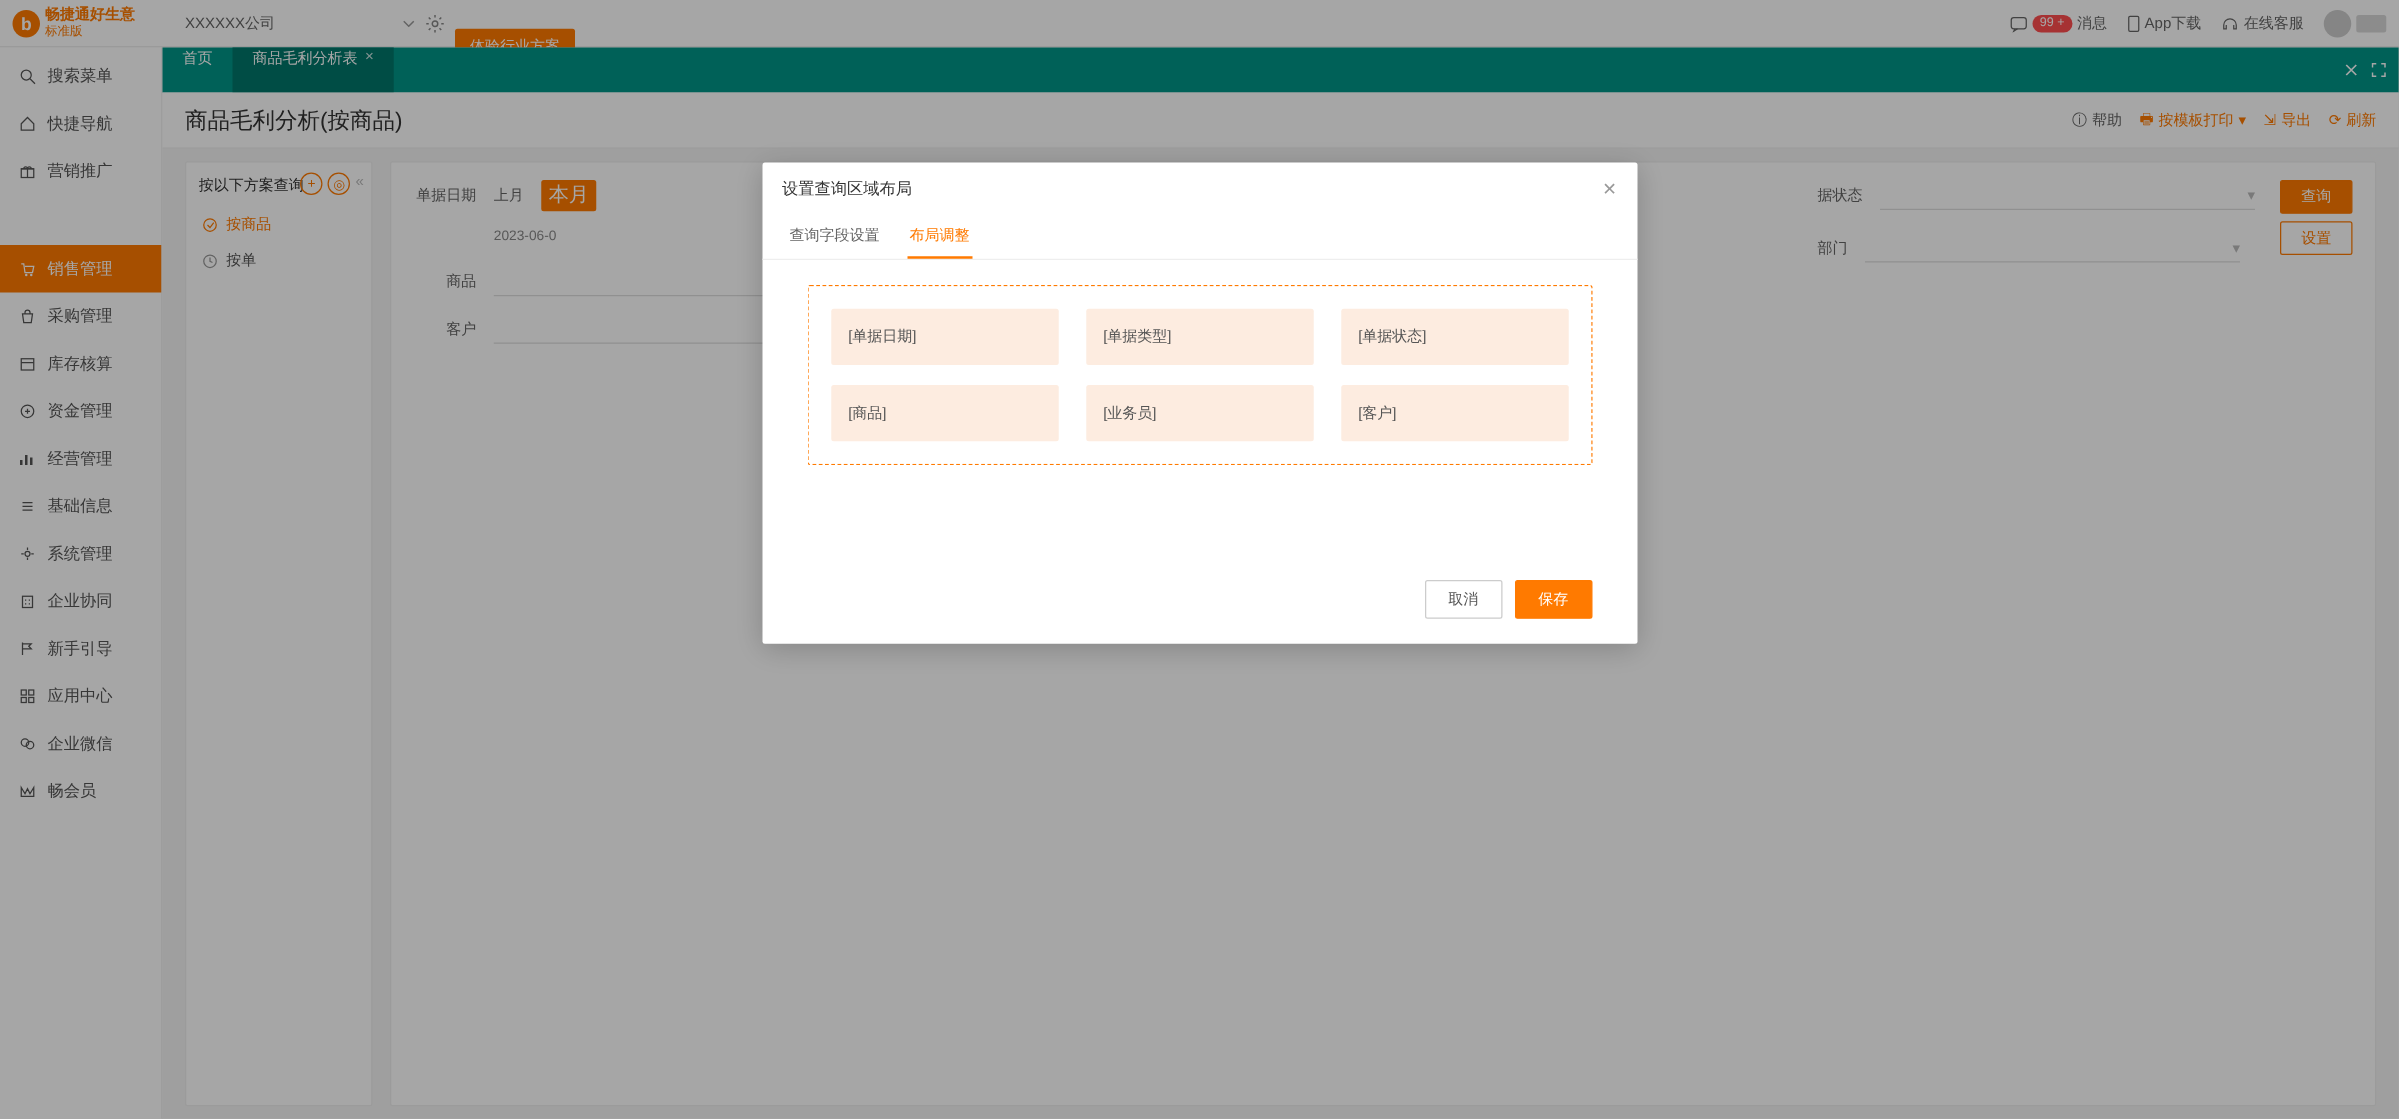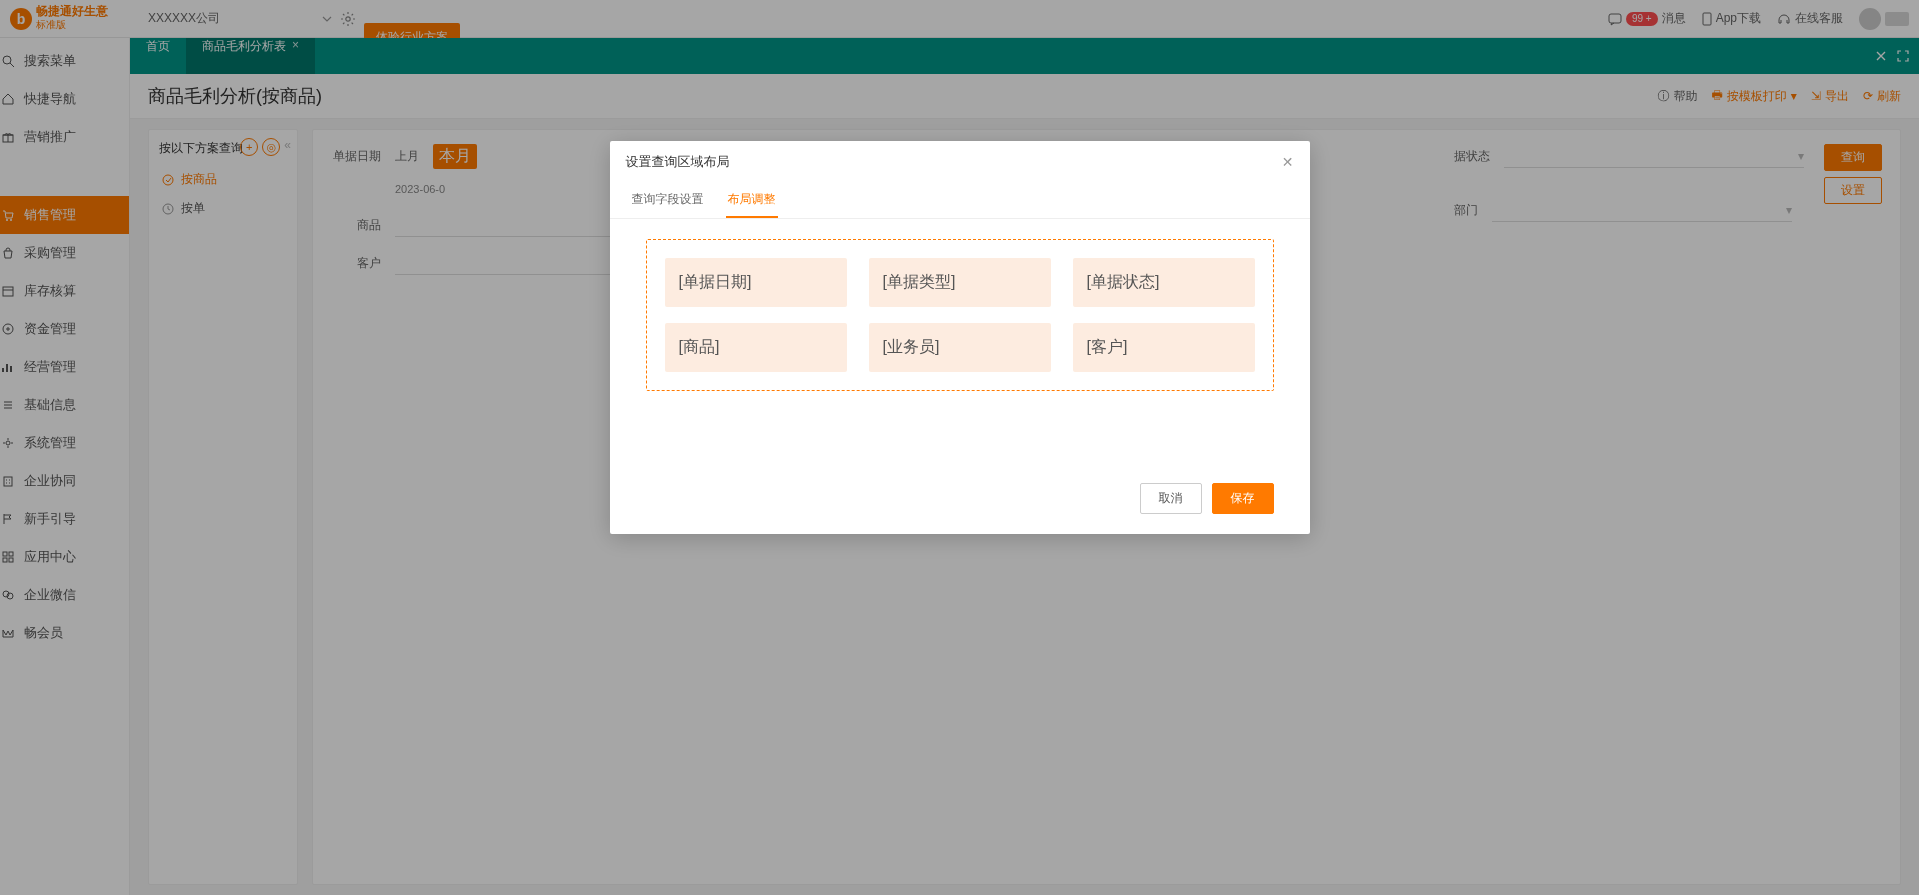--- a/index.html
+++ b/index.html
@@ -17,21 +17,21 @@
 .plan-btn { margin-left: 8px; background: #ff7a00; color: #fff; border: none; border-radius: 2px; padding: 6px 12px; font-size: 12px; cursor: pointer; margin-top: 37px; }
 .header-right { margin-left: auto; display: flex; align-items: center; gap: 16px; color: #666; }
 .header-right .item { display: flex; align-items: center; gap: 4px; font-size: 12px; }
 .badge { background: #ff4d4f; color: #fff; border-radius: 8px; font-size: 10px; padding: 0 6px; line-height: 14px; }
 .avatar { width: 22px; height: 22px; background: #ccc; border-radius: 50%; }
 .mini-bar { width: 24px; height: 14px; background: #d8d8d8; border-radius: 2px; }
 
 
 .body { flex: 1; display: flex; min-height: 0; }
 .sidebar { width: 130px; background: #fff; border-right: 1px solid #eee; padding-top: 4px; }
-.sidebar .nav-item { display: flex; align-items: center; gap: 8px; padding: 10px 0; color: #555; font-size: 13px; cursor: pointer; }
+.sidebar .nav-item { display: flex; align-items: center; gap: 8px; padding: 10px 14px; color: #555; font-size: 13px; cursor: pointer; }
 .sidebar .nav-item.active { background: #ff7a00; color: #fff; margin-top: 40px; }
 .nav-icn { width: 16px; height: 16px; display: inline-flex; align-items: center; justify-content: center; }
 
 .main { flex: 1; display: flex; flex-direction: column; min-width: 0; background: #f5f5f5; }
 .tabbar { height: 36px; background: #009688; color: #fff; display: flex; align-items: stretch; }
 .tab { display: flex; align-items: flex-start; padding: 0 16px; font-size: 12px; cursor: pointer; }
 .tab.active { background: #00776b; }
 .tab .close { margin-left: 6px; opacity: .8; }
 .tabbar .right-icons { margin-left: auto; display: flex; align-items: center; gap: 10px; padding-right: 10px; }
 
@@ -56,29 +56,29 @@
 .plain { color: #666; font-size: 12px; }
 .date-txt { color: #888; font-size: 11px; margin-top: 2px; margin-left: 64px; }
 .field { border-bottom: 1px solid #ddd; min-width: 260px; height: 24px; }
 .status-field { border-bottom: 1px solid #ddd; min-width: 300px; height: 24px; display: flex; align-items: center; justify-content: flex-end; color: #bbb; }
 .action-btns { display: flex; flex-direction: column; gap: 6px; }
 .btn-primary { background: #ff7a00; color: #fff; border: 1px solid #ff7a00; border-radius: 2px; padding: 4px 16px; font-size: 12px; cursor: pointer; }
 .btn-outline { background: #fff; color: #ff7a00; border: 1px solid #ff7a00; border-radius: 2px; padding: 4px 16px; font-size: 12px; cursor: pointer; }
 
 
 .backdrop { position: fixed; inset: 0; background: rgba(0,0,0,0.35); display: flex; align-items: flex-start; justify-content: center; padding-top: 130px; }
-.modal { width: 700px; background: #fff; border-radius: 2px; box-shadow: 0 4px 24px rgba(0,0,0,0.2); display: flex; flex-direction: column; margin-top: 11px; }
+.modal { width: 700px; background: #fff; border-radius: 2px; box-shadow: 0 4px 24px rgba(0,0,0,0.2); display: flex; flex-direction: column; }
 .modal-header { display: flex; align-items: center; justify-content: space-between; padding: 12px 16px; font-size: 13px; color: #333; }
 .modal-close { color: #999; cursor: pointer; font-size: 14px; }
 .modal-tabs { display: flex; gap: 20px; padding: 0 20px; border-bottom: 1px solid #eee; }
 .modal-tab { padding: 8px 2px; font-size: 12px; color: #666; cursor: pointer; border-bottom: 2px solid transparent; }
 .modal-tab.active { color: #ff7a00; border-bottom-color: #ff7a00; }
 .modal-body { padding: 20px 36px 80px; }
 .dashed-box { border: 1px dashed #ff7a00; border-radius: 2px; padding: 18px; display: grid; grid-template-columns: repeat(3, 1fr); gap: 16px 22px; }
-.chip { background: #fdece0; border-radius: 2px; padding: 14px 14px; font-size: 16px; color: #555; cursor: move; }
+.chip { background: #fdece0; border-radius: 2px; padding: 14px 14px; font-size: 12px; color: #555; cursor: move; }
 .modal-footer { display: flex; justify-content: flex-end; gap: 10px; padding: 12px 36px 20px; align-items: flex-end; }
 .btn-default { background: #fff; border: 1px solid #ccc; color: #555; border-radius: 2px; padding: 6px 18px; font-size: 12px; cursor: pointer; }
 .btn-save { background: #ff7a00; color: #fff; border: 1px solid #ff7a00; border-radius: 2px; padding: 6px 18px; font-size: 12px; cursor: pointer; }
 
 svg { display: block; }
 </style>
 </head>
 <body>
 
 <div class="app">
@@ -370,21 +370,21 @@
               </div>
             </div>
             <div style="display:flex; gap:20px; align-items:flex-start;">
               <div>
                 <div class="row">
                   <span class="label" style="width:auto;">据状态</span>
                   <div class="status-field">
                       <span>▾</span>
                     </div>
                 </div>
-                <div class="row" style="margin-top:30px;">
+                <div class="row" style="margin-top:18px;">
                   <span class="label" style="width:auto;">部门</span>
                   <div class="status-field">
                       <span>▾</span>
                     </div>
                 </div>
               </div>
               <div class="action-btns">
                 <button class="btn-primary">查询</button>
                 <button class="btn-outline">设置</button>
               </div>

